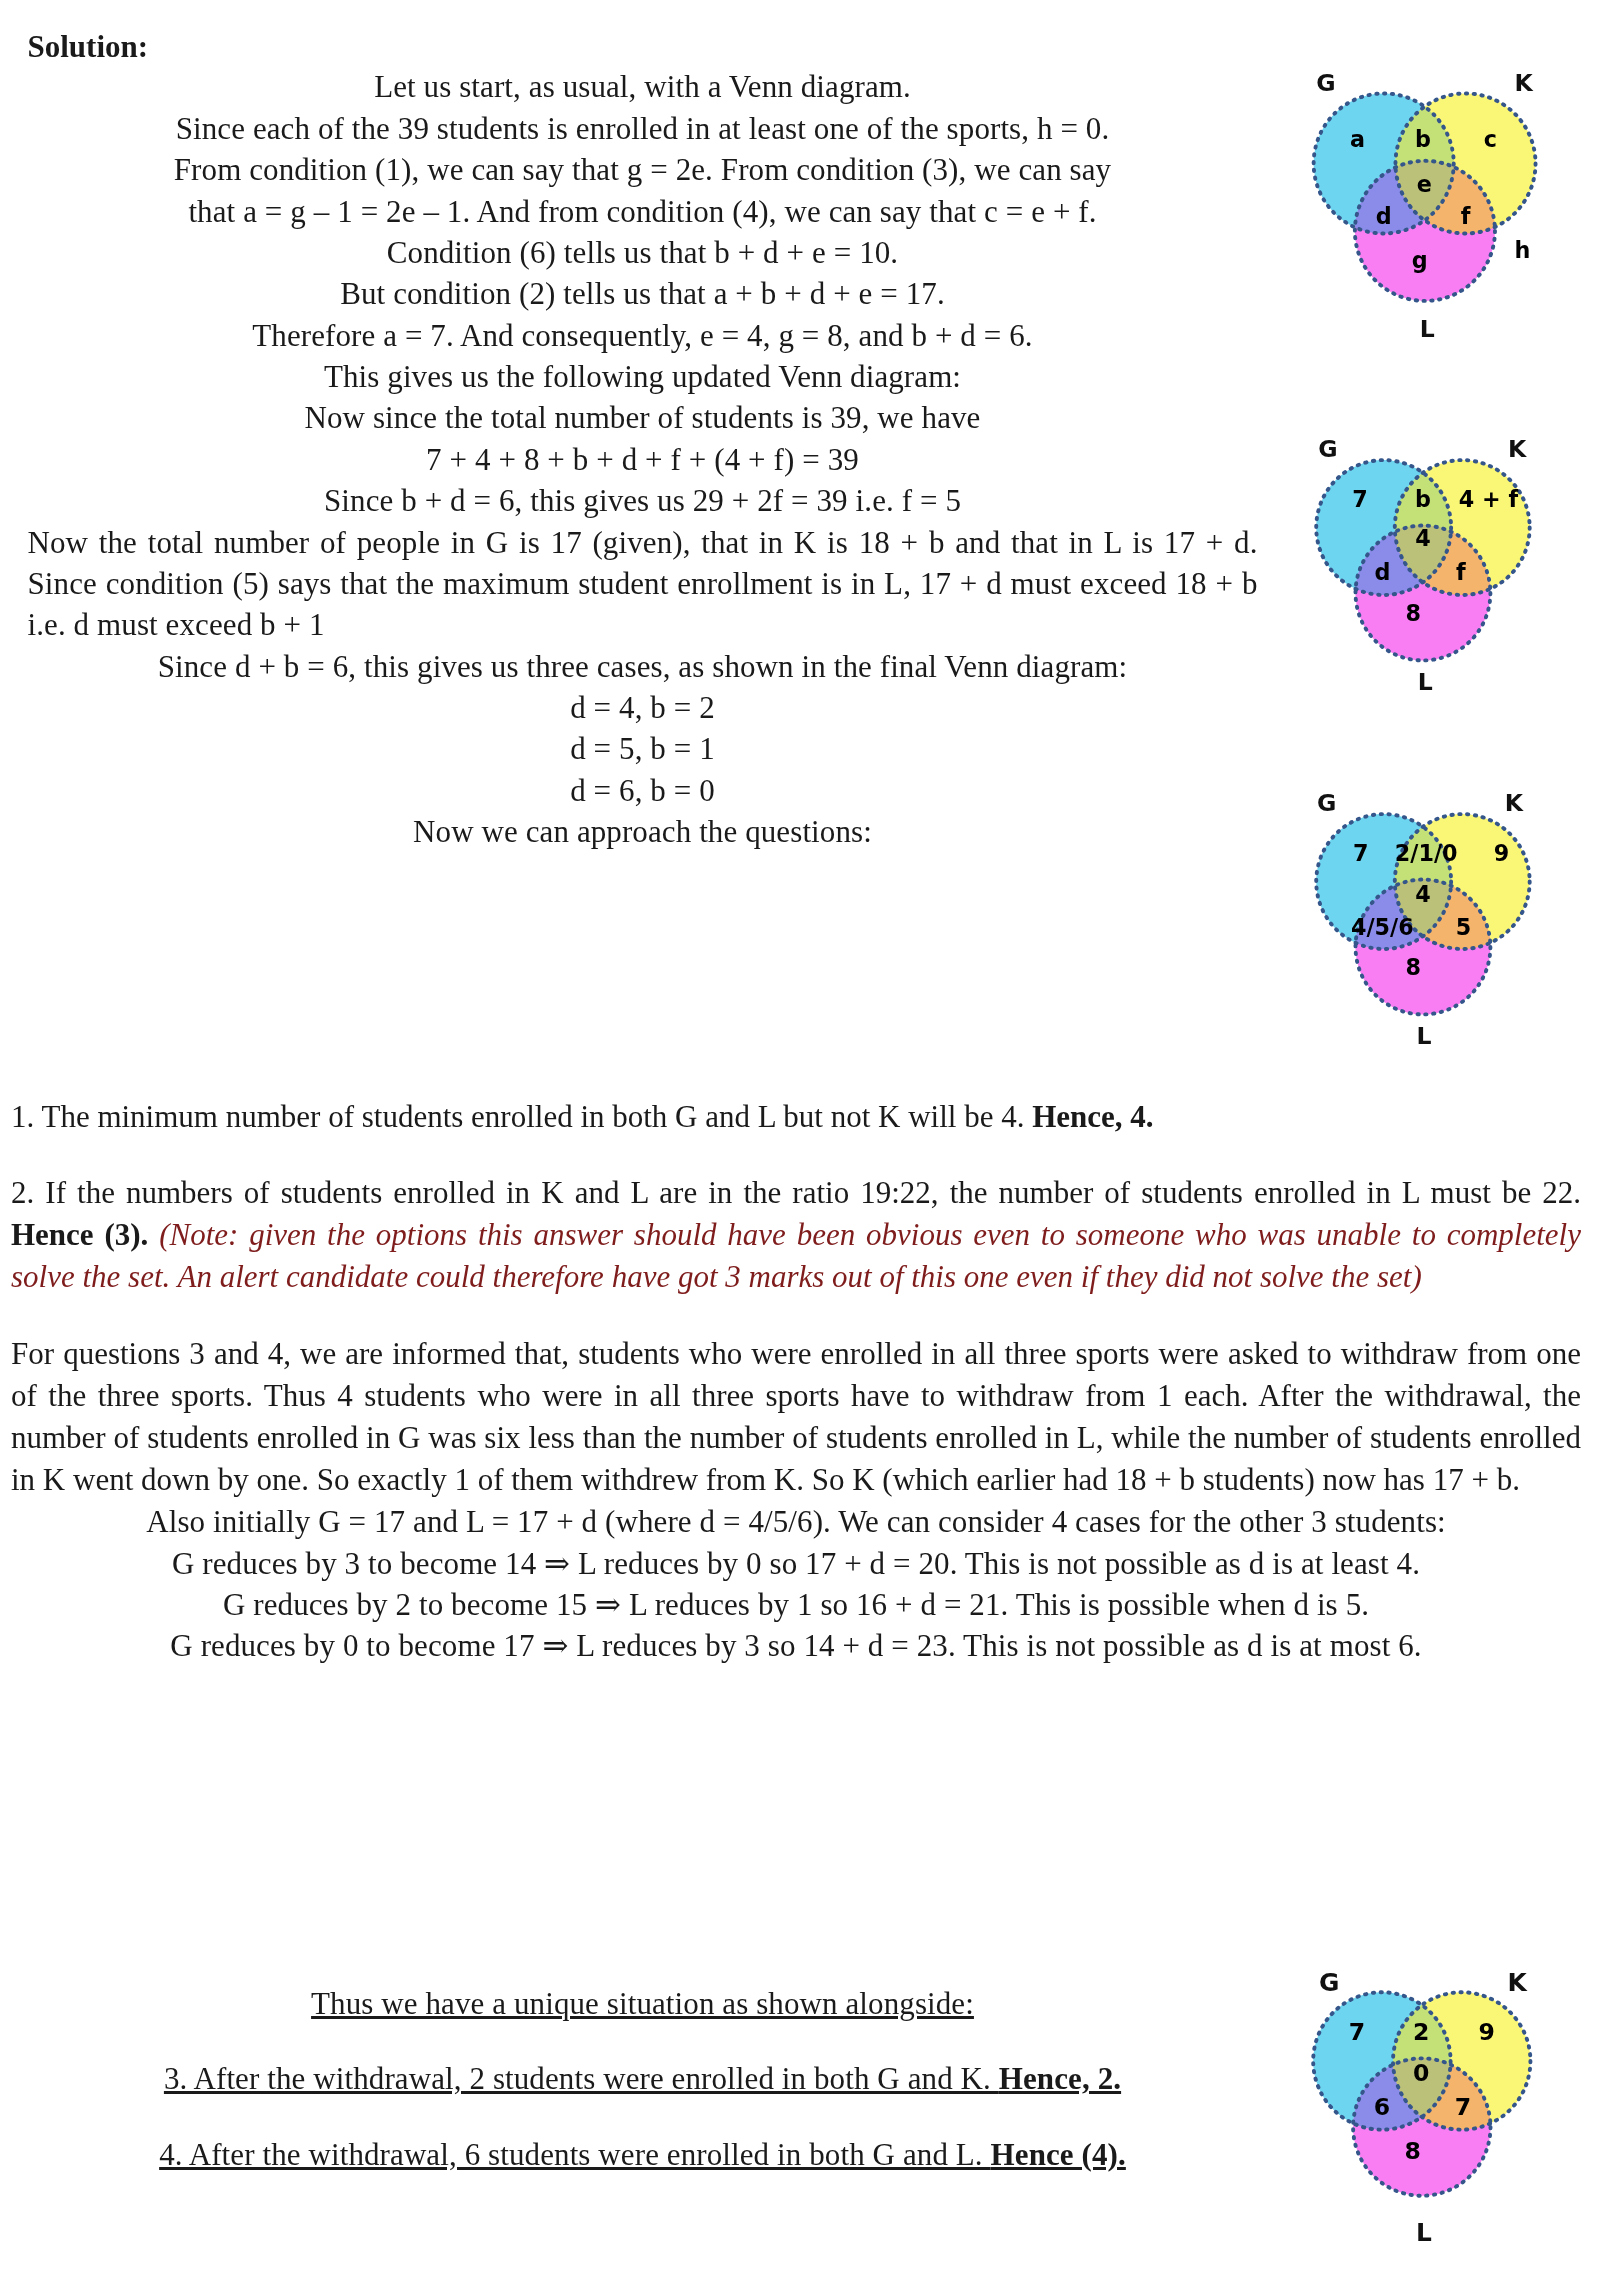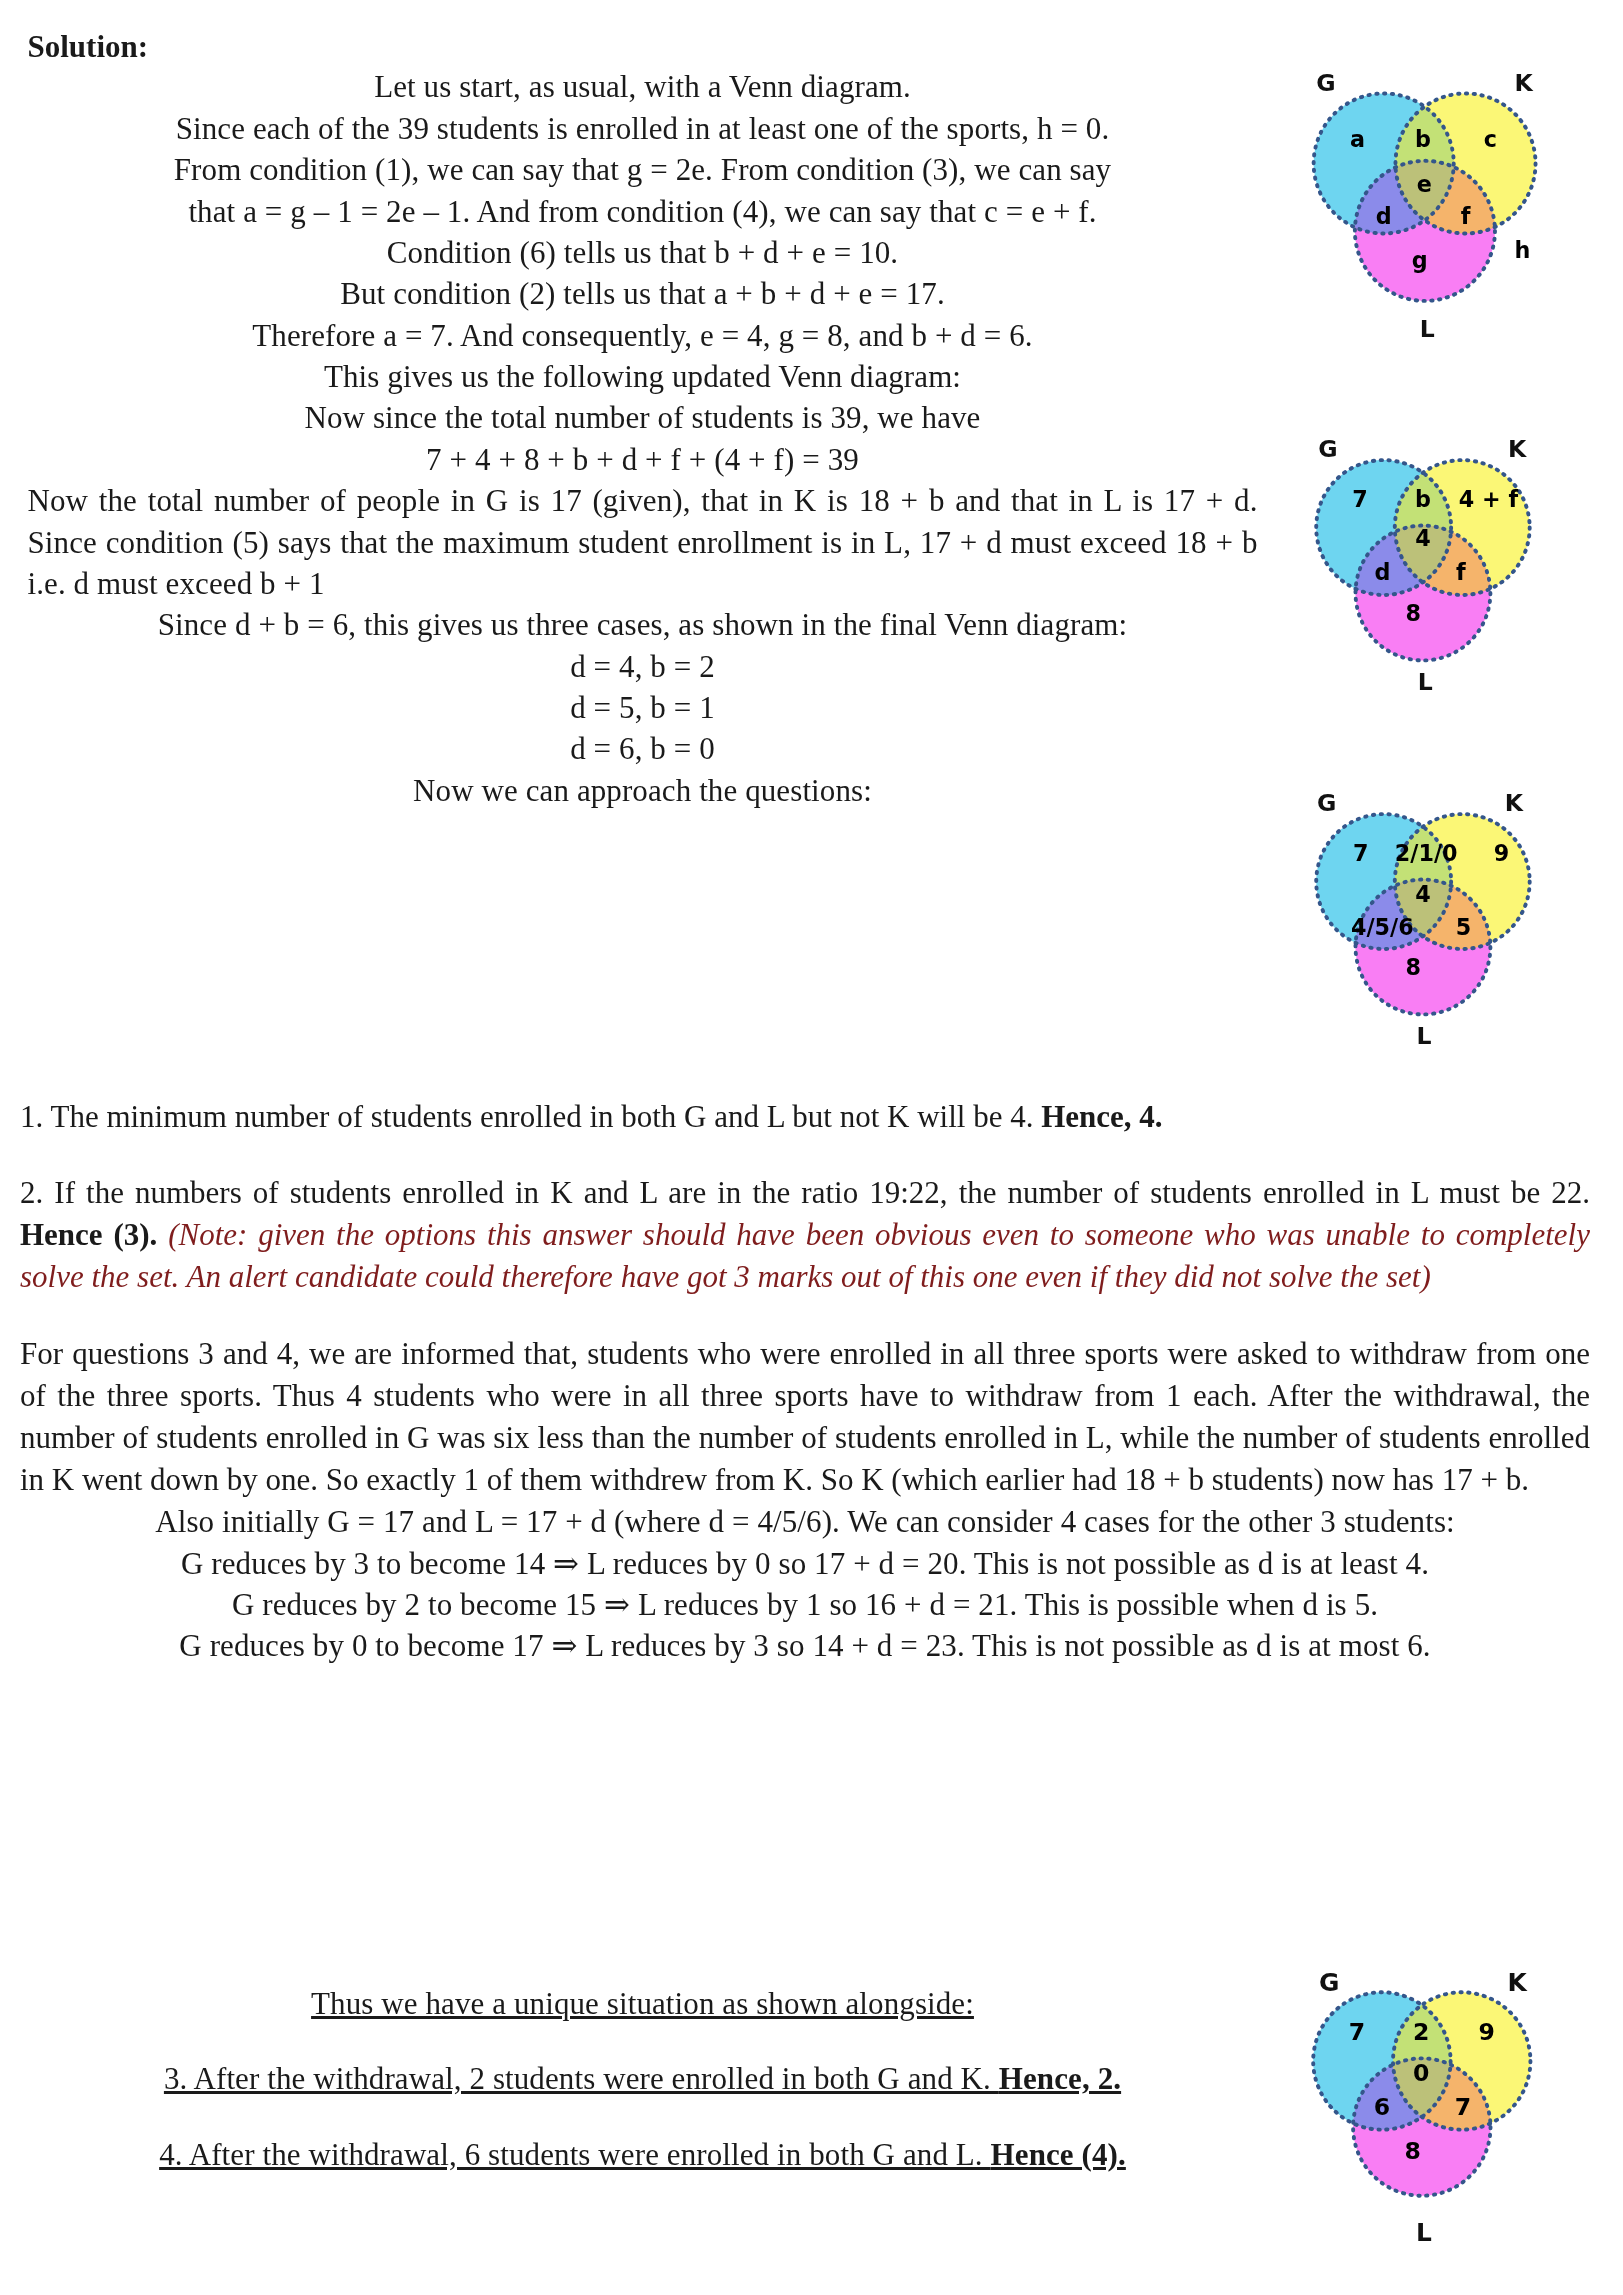--- a/index.html
+++ b/index.html
@@ -85,29 +85,30 @@
     <div class="line">Let us start, as usual, with a Venn diagram.</div>
     <div class="line">Since each of the 39 students is enrolled in at least one of the sports, h = 0.</div>
     <div class="line">From condition (1), we can say that g = 2e. From condition (3), we can say</div>
     <div class="line">that a = g – 1 = 2e – 1. And from condition (4), we can say that c = e + f.</div>
     <div class="line">Condition (6) tells us that b + d + e = 10.</div>
     <div class="line">But condition (2) tells us that  a + b + d + e = 17.</div>
     <div class="line">Therefore a = 7. And consequently, e = 4, g = 8, and b + d = 6.</div>
     <div class="line">This gives us the following updated Venn diagram:</div>
     <div class="line">Now since the total number of students is 39, we have</div>
     <div class="line">7 + 4 + 8 + b + d + f + (4 + f) = 39</div>
+    <div class="line">Since b + d = 6, this gives us 29 + 2f = 39 i.e. f = 5</div>
     <div class="line justify">Now the total number of people in G is 17 (given), that in K is 18 + b and that in L is 17 + d. Since condition (5) says that the maximum student enrollment is in L, 17 + d must exceed 18 + b i.e. d must exceed b + 1</div>
     <div class="line">Since d + b = 6, this gives us three cases, as shown in the final Venn diagram:</div>
     <div class="line">d = 4, b = 2</div>
     <div class="line">d = 5, b = 1</div>
     <div class="line">d = 6, b = 0</div>
     <div class="line">Now we can approach the questions:</div>
   </div>
 
-  <div class="textcol wide abs" style="top:1081px;left:20px;">
+  <div class="textcol wide abs" style="top:1081px;left:11px;">
 
     <div class="para">
       <span>1. The minimum number of students enrolled in both G and L but not K will be 4. </span><span class="bold">Hence, 4.</span>
     </div>
 
     <div class="blockgap"></div>
 
     <div class="para">
       <span>2. If the numbers of students enrolled in K and L are in the ratio 19:22, the number of students enrolled in L must be 22. </span><span class="bold">Hence (3). </span><span class="note">(Note: given the options this answer should have been obvious even to someone who was unable to completely solve the set. An alert candidate could therefore have got 3 marks out of this one even if they did not solve the set)</span>
     </div>

